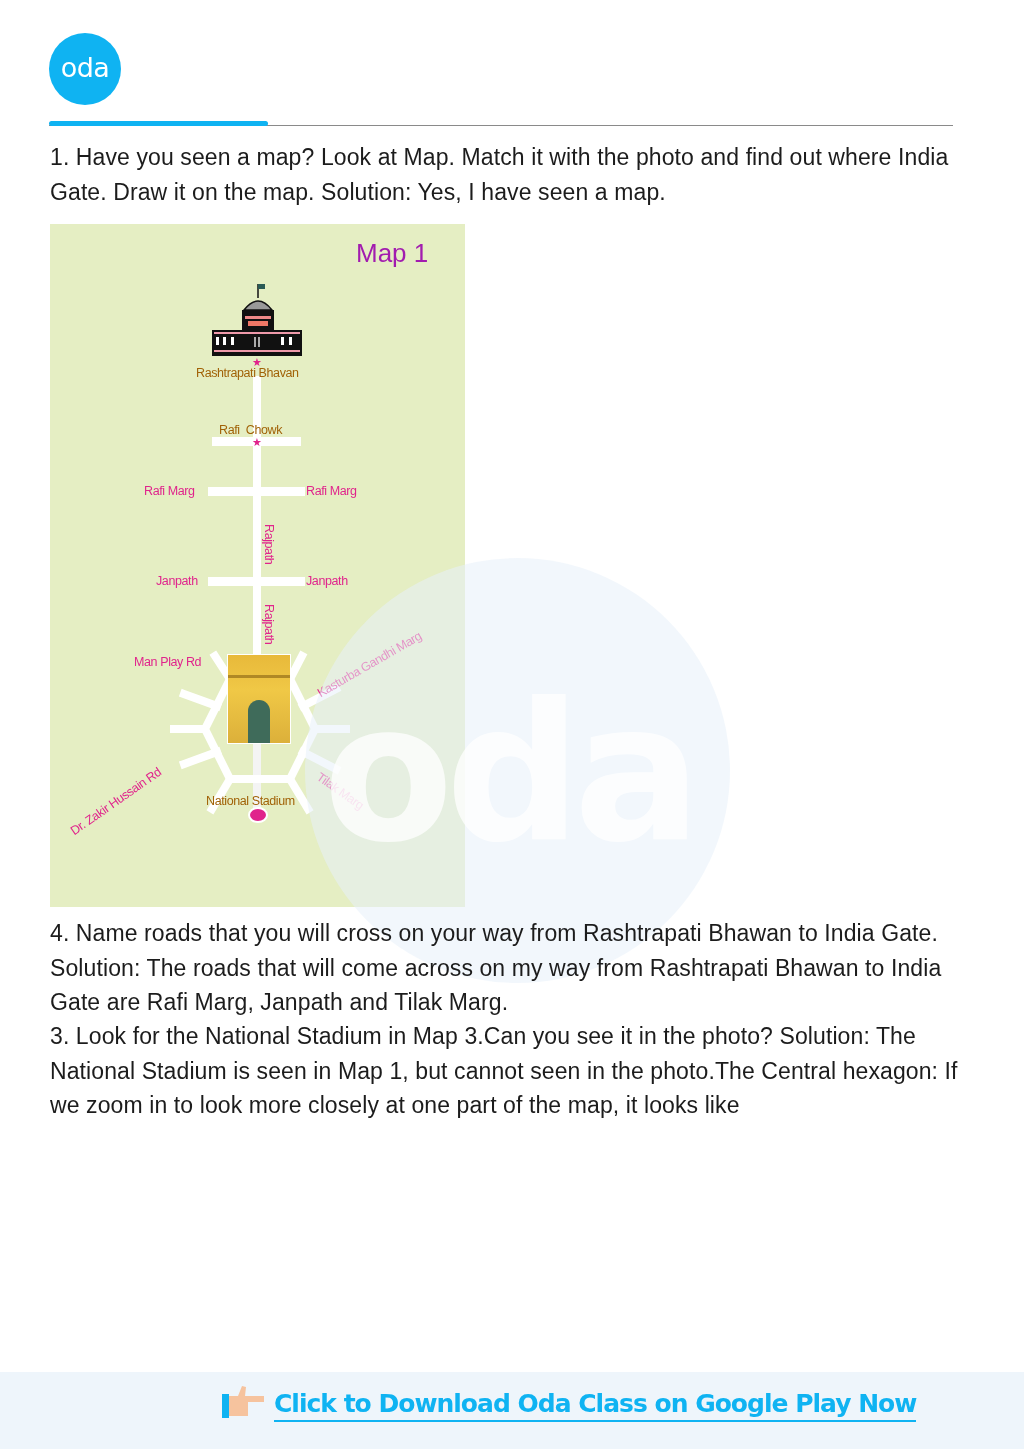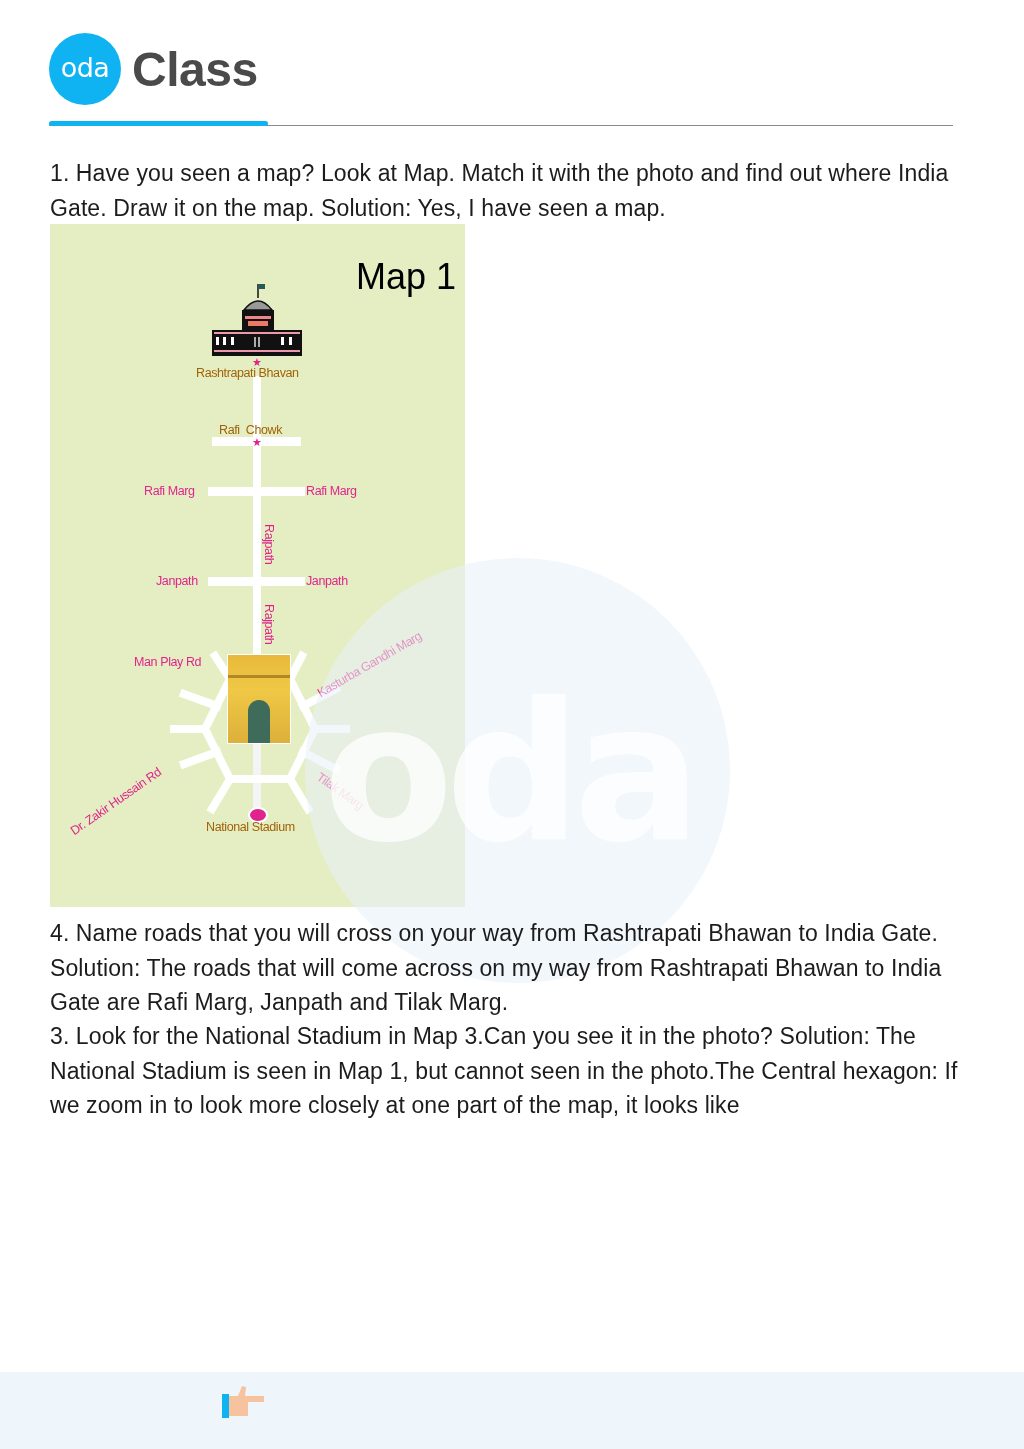--- a/index.html
+++ b/index.html
@@ -29,40 +29,40 @@
     letter-spacing: 0.3px;
   }
   .rule-gray { position: absolute; left: 49px; top: 125px; width: 904px; height: 1px; background: #8a8a8a; }
   .rule-blue { position: absolute; left: 49px; top: 121px; width: 219px; height: 5px; border-radius: 3px; background: #0fb3f2; }
 
   
   .para {
     position: absolute; left: 50px; width: 910px; font-size: 23px; line-height: 34.5px;
     color: #1c1c1c; letter-spacing: 0.1px;
   }
-  .p1 { top: 156px; }
+  .p1 { top: 140px; }
   .p2 { top: 916px; }
   .p3 { top: 1019px; }
 
   
   .watermark {
     position: absolute; left: 305px; top: 558px; width: 425px; height: 425px;
     border-radius: 50%; background: rgba(232, 240, 250, 0.55); z-index: 2; pointer-events: none;
   }
   .watermark span {
     position: absolute; left: 18px; top: 105px; font-size: 190px; font-family: "DejaVu Sans", sans-serif;
     color: rgba(255,255,255,0.75); letter-spacing: -8px; font-weight: bold;
   }
 
   
   .map {
     position: absolute; left: 50px; top: 224px; width: 415px; height: 683px;
     background: #e5eec3; overflow: hidden; z-index: 1;
   }
-  .map-title { position: absolute; left: 306px; top: 32px; font-size: 36px; color: #000000; }
+  .map-title { position: absolute; left: 306px; top: 14px; font-size: 26px; color: #a21caf; }
   .road { position: absolute; background: #ffffff; }
   .lbl { position: absolute; font-size: 12.5px; color: #e0248c; letter-spacing: -0.4px; white-space: nowrap; }
   .lbl.dark { color: #a16207; }
   .star { position: absolute; color: #e0248c; font-size: 11px; line-height: 11px; }
   .gate {
     position: absolute; left: 177px; top: 430px; width: 62px; height: 88px;
     background: linear-gradient(180deg, #e8b93a 0%, #f0c846 40%, #dcb03a 100%);
     border: 1px solid #fff; z-index: 3;
   }
   .gate .arch {
@@ -86,21 +86,20 @@
   }
   .hand { position: absolute; left: 220px; top: 12px; width: 46px; height: 36px; }
 </style>
 </head>
 <body>
 
 <div class="header">
   <div class="logo-circle">
     <span>oda</span>
   </div>
-  <div class="logo-word">Class</div>
   <div class="rule-gray"></div>
   <div class="rule-blue"></div>
 </div>
 
 <div class="para p1">1. Have you seen a map? Look at Map. Match it with the photo and find out where India Gate. Draw it on the map. Solution: Yes, I have seen a map.</div>
 
 <div class="map">
   <div class="map-title">Map 1</div>
 
   <svg style="position:absolute;left:160px;top:58px;" width="94" height="74" viewBox="0 0 94 74">
@@ -161,28 +160,29 @@
   <span class="lbl" style="left:94px;top:260px;">Rafi Marg</span>
   <span class="lbl" style="left:256px;top:260px;">Rafi Marg</span>
   <span class="lbl" style="left:196px;top:318px;transform:rotate(90deg);transform-origin:left top;left:226px;top:300px;">Rajpath</span>
   <span class="lbl" style="transform:rotate(90deg);transform-origin:left top;left:226px;top:380px;">Rajpath</span>
   <span class="lbl" style="left:106px;top:350px;">Janpath</span>
   <span class="lbl" style="left:256px;top:350px;">Janpath</span>
   <span class="lbl" style="left:84px;top:431px;">Man Play Rd</span>
   <span class="lbl" style="left:272px;top:462px;transform:rotate(-30deg);transform-origin:left bottom;">Kasturba Gandhi Marg</span>
   <span class="lbl" style="left:272px;top:546px;transform:rotate(35deg);transform-origin:left top;">Tilak Marg</span>
   <span class="lbl" style="left:26px;top:600px;transform:rotate(-35deg);transform-origin:left bottom;">Dr. Zakir Hussain Rd</span>
-  <span class="lbl dark" style="left:156px;top:596px;text-align:center;">National Stadium</span>
+  <span class="lbl dark" style="left:156px;top:570px;text-align:center;">National Stadium</span>
 </div>
 
 <div class="watermark">
   <span>oda</span>
 </div>
 
 <div class="para p2" style="z-index:3;">4. Name roads that you will cross on your way from Rashtrapati Bhawan to India Gate. Solution: The roads that will come across on my way from Rashtrapati Bhawan to India Gate are Rafi Marg, Janpath and Tilak Marg.</div>
 <div class="para p3" style="z-index:3;">3. Look for the National Stadium in Map 3.Can you see it in the photo? Solution: The National Stadium is seen in Map 1, but cannot seen in the photo.The Central hexagon: If we zoom in to look more closely at one part of the map, it looks like</div>
 
 <div class="footer">
   <svg class="hand" viewBox="0 0 46 36">
     <rect x="2" y="10" width="7" height="24" fill="#0fb3f2"></rect>
     <path d="M9 12 L18 12 L22 2 L26 3 L25 12 L44 12 L44 18 L28 18 L28 32 L9 32 Z" fill="#f6c39e"></path>
   </svg>
+  <a class="footer-link">Click to Download Oda Class on Google Play Now</a>
 </div>
 
 </body></html>

